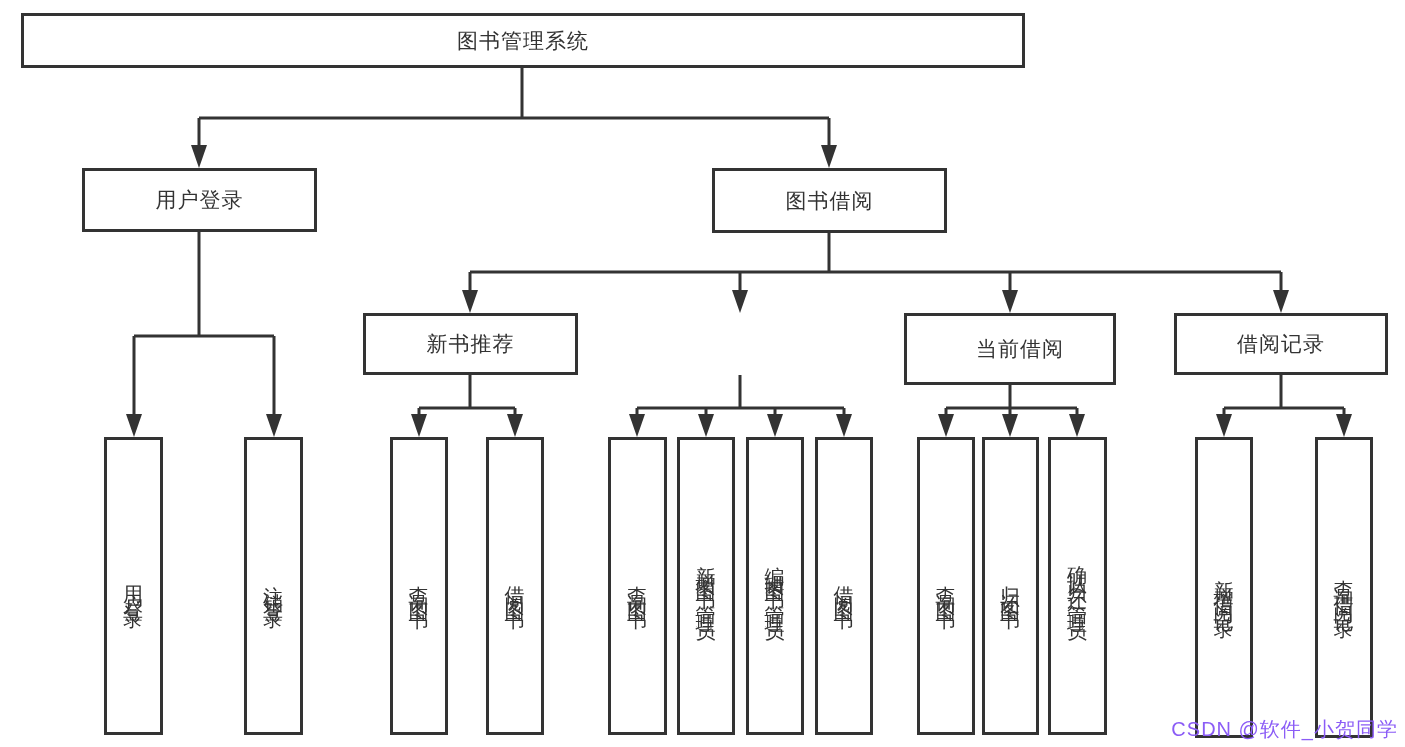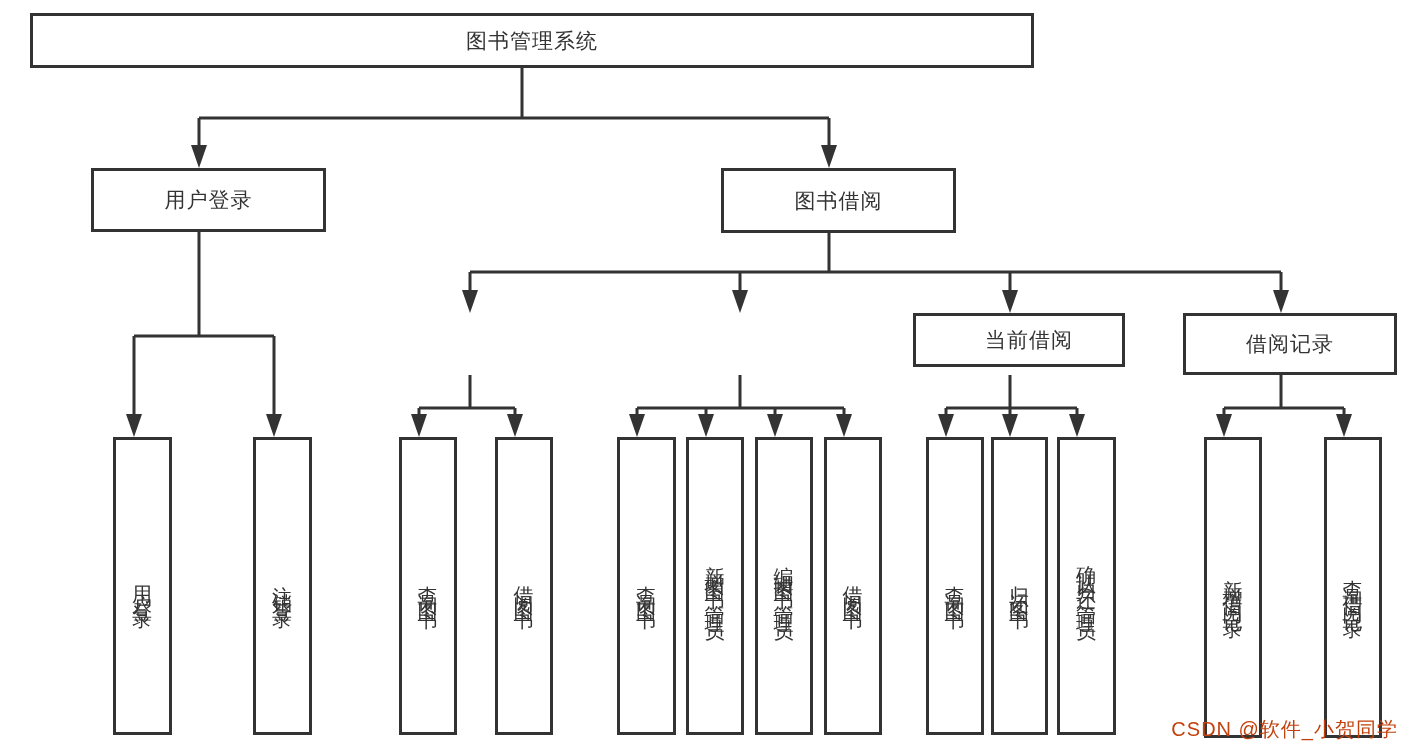--- a/index.html
+++ b/index.html
@@ -25,21 +25,20 @@
   }
   .node {
     position: absolute;
     box-sizing: border-box;
     border: 3px solid #333333;
     background: #ffffff;
     display: flex;
     align-items: center;
     justify-content: center;
     color: #333333;
-    margin-left: 9px;
   }
   .node .h-label {
     font-size: 21px;
     letter-spacing: 1px;
     color: #333333;
     white-space: nowrap;
   }
   .node .v-label {
     writing-mode: vertical-rl;
     text-orientation: mixed;
@@ -47,21 +46,21 @@
     letter-spacing: 8px;
     line-height: 1;
     color: #333333;
     max-height: 288px;
   }
   .watermark {
     position: absolute;
     right: 7px;
     bottom: 4px;
     font-size: 20px;
-    color: #c2410c;
+    color: #8b5cf6;
     letter-spacing: 1px;
     white-space: nowrap;
     z-index: 5;
   }
 </style>
 </head>
 <body>
 
 <div class="canvas">
 
@@ -109,21 +108,24 @@
     <span class="h-label">图书管理系统</span>
   </div>
 
   <div class="node" style="left:82px; top:168px; width:235px; height:64px;">
     <span class="h-label">用户登录</span>
   </div>
   <div class="node" style="left:712px; top:168px; width:235px; height:65px;">
     <span class="h-label">图书借阅</span>
   </div>
 
-  <div class="node" style="left:904px; top:313px; width:212px; height:54px;padding-left:20px;">
+  <div class="node" style="left:363px; top:313px; width:215px; height:62px;">
+    <span class="h-label">新书推荐</span>
+  </div>
+  <div class="node" style="left:904px; top:313px; width:212px; height:72px;padding-left:20px;">
     <span class="h-label">当前借阅</span>
   </div>
   <div class="node" style="left:1174px; top:313px; width:214px; height:62px;">
     <span class="h-label">借阅记录</span>
   </div>
 
   <div class="node" style="left:104px; top:437px; width:59px; height:298px;">
     <span class="v-label">用户登录</span>
   </div>
   <div class="node" style="left:244px; top:437px; width:59px; height:298px;">

